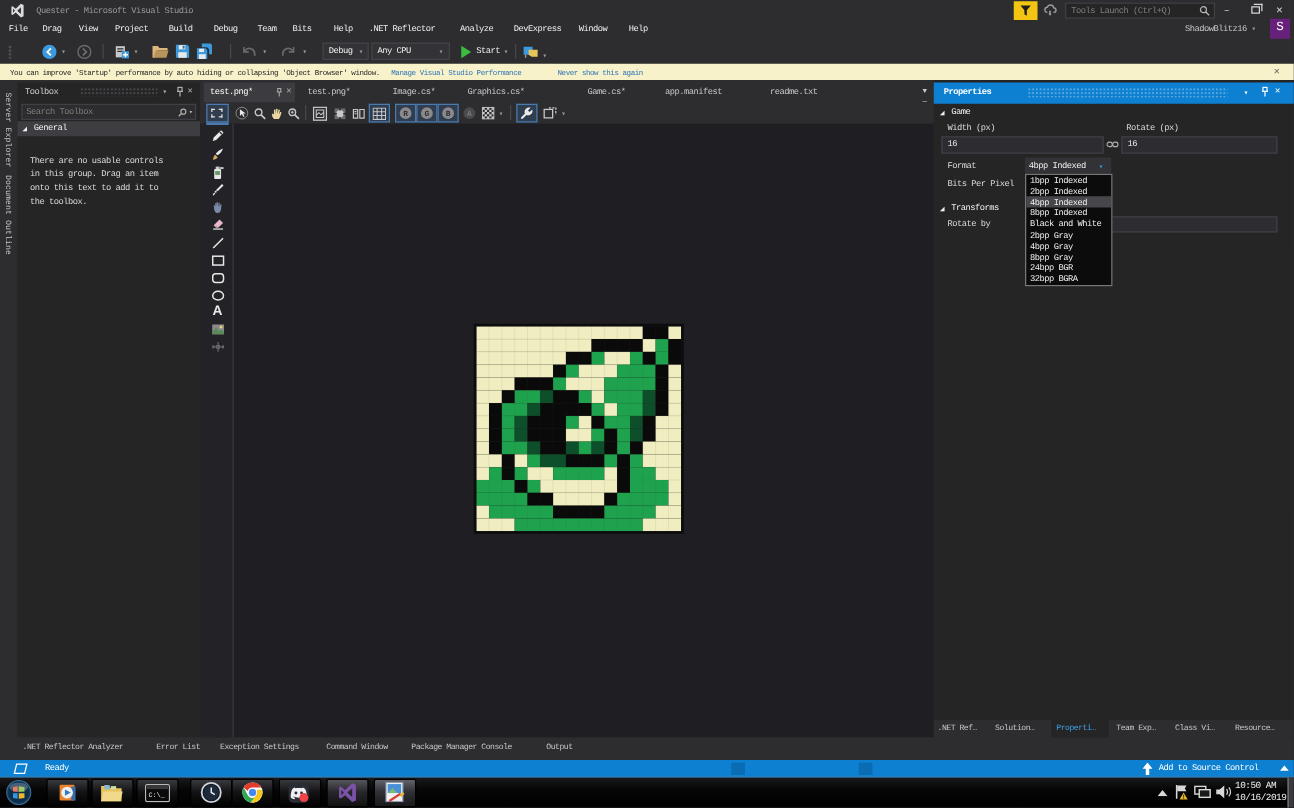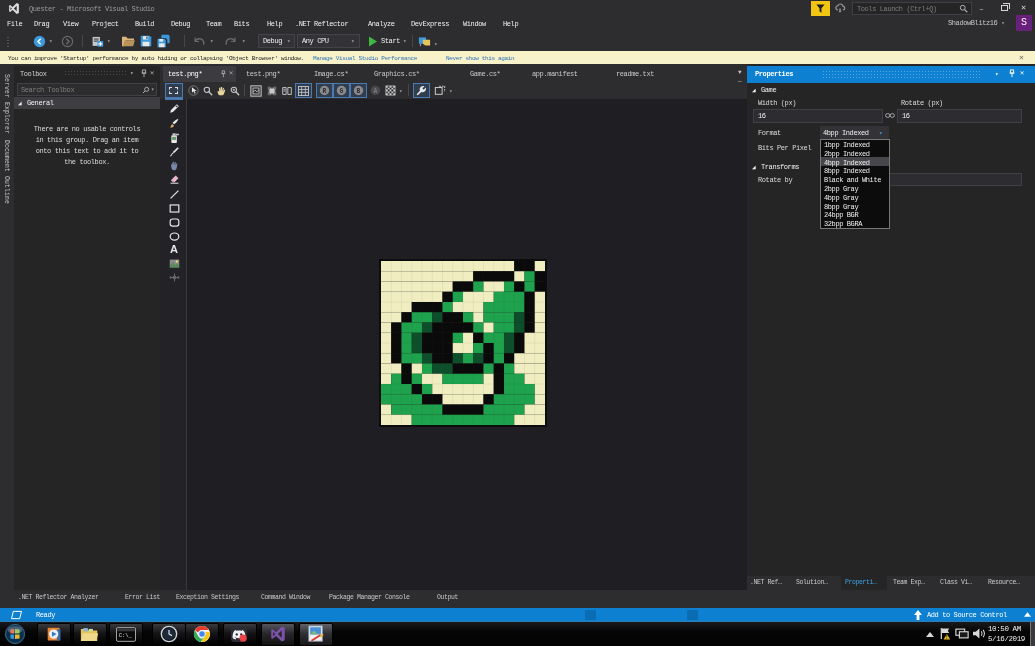--- a/index.html
+++ b/index.html
@@ -146,21 +146,21 @@
 <div class="ab" style="left:17px;top:83px;width:140px;height:13px;background:#2d2d30;border:1px solid #3f3f46"></div>
 <div class="t" style="left:21px;top:86px;color:#7e7e7e">Search Toolbox</div>
 <svg class="ab" style="left:142px;top:86px" width="8" height="8" viewBox="0 0 12 12">
     <circle cx="7" cy="5" r="3" fill="none" stroke="#b0b0b0" stroke-width="1.4"></circle>
     <path d="M4.8 7.2 1.5 10.5" stroke="#b0b0b0" stroke-width="1.5"></path>
   </svg>
 <div class="t" style="left:151px;top:85px;font-size:5.5px;color:#b0b0b0">▾</div>
 <div class="ab" style="left:14px;top:97px;width:146px;height:12px;background:#3e3e42"></div>
 <div class="t" style="left:18px;top:99px;font-size:6px;color:#f1f1f1">◢</div>
 <div class="t" style="left:27px;top:99px;color:#f1f1f1">General</div>
-<div class="t" style="left:24px;top:124px;color:#dcdcdc;text-align:center;width:126px;line-height:11px">There are no usable controls
+<div class="t" style="left:24px;top:124px;color:#dcdcdc;text-align:left;width:126px;line-height:11px">There are no usable controls
 in this group. Drag an item
 onto this text to add it to
 the toolbox.</div>
 
 <div class="ab" style="left:160px;top:64px;width:587px;height:526px;background:#2d2d30"></div>
 
 <div class="ab" style="left:163px;top:66px;width:73px;height:16px;background:#3c3c40"></div>
 <div class="t" style="left:168px;top:70px;color:#fff">test.png*</div>
 <svg class="ab" style="left:219px;top:70px" width="8" height="8" viewBox="0 0 10 10">
     <path d="M4 1h3v3.5H4zM3 4.5h5M5.5 4.5V9" stroke="#a8a8a8" stroke-width="1.1" fill="none"></path>
@@ -621,14 +621,14 @@
   </svg>
 <svg class="ab" style="left:955px;top:628px" width="14" height="11" viewBox="0 0 16 12">
     <rect x="1" y="1" width="10" height="7" fill="none" stroke="#d8d8d8" stroke-width="1.3"></rect>
     <rect x="5" y="4" width="10" height="7" fill="#1a1a1c" stroke="#d8d8d8" stroke-width="1.3"></rect>
   </svg>
 <svg class="ab" style="left:972px;top:628px" width="13" height="11" viewBox="0 0 14 12">
     <path d="M1 4h3l4-3.5v11L4 8H1z" fill="#d8d8d8"></path>
     <path d="M10 3.5c1 1.5 1 3.5 0 5M12 2c1.7 2.3 1.7 5.7 0 8" stroke="#d8d8d8" fill="none" stroke-width="1.1"></path>
   </svg>
 <div class="t" style="left:988px;top:625px;color:#f0f0f0;font-size:7.5px">10:50 AM</div>
-<div class="t" style="left:988px;top:635px;color:#f0f0f0;font-size:7.5px">5/16/2019</div>
+<div class="t" style="left:988px;top:635px;color:#f0f0f0;font-size:7.5px">10/16/2019</div>
 <div class="ab" style="left:1030px;top:622px;width:5px;height:24px;background:#3a3a3e;border-left:1px solid #777"></div>
 
 </body></html>

